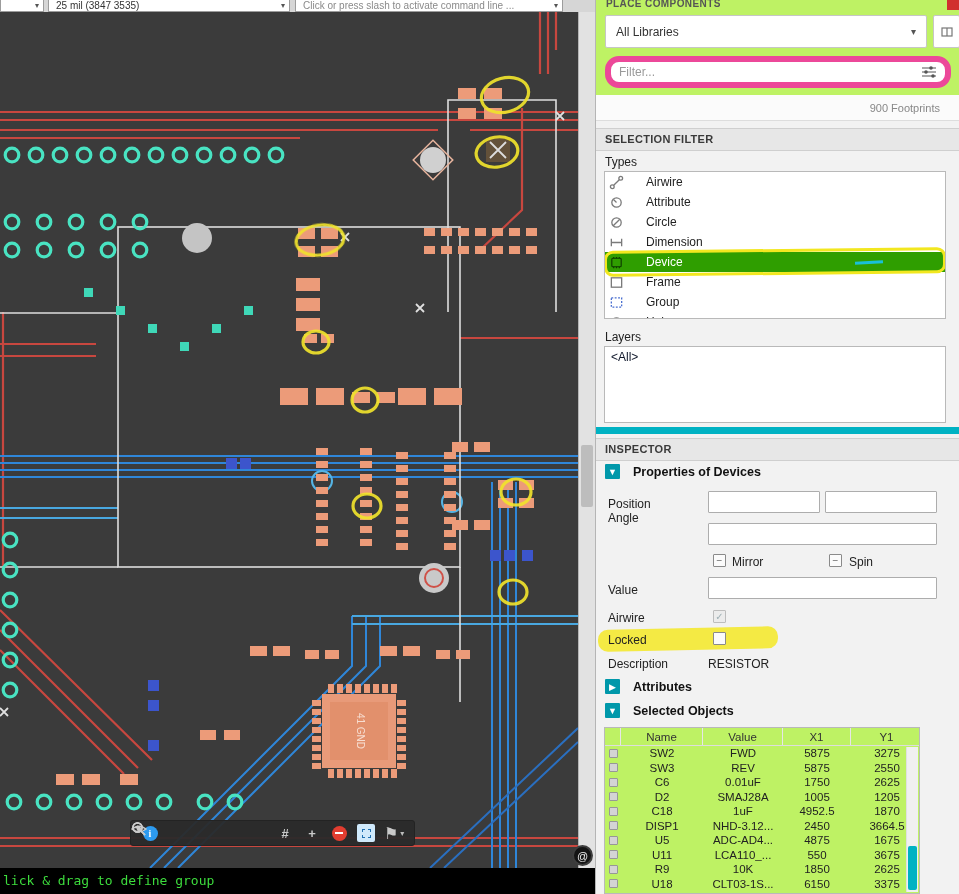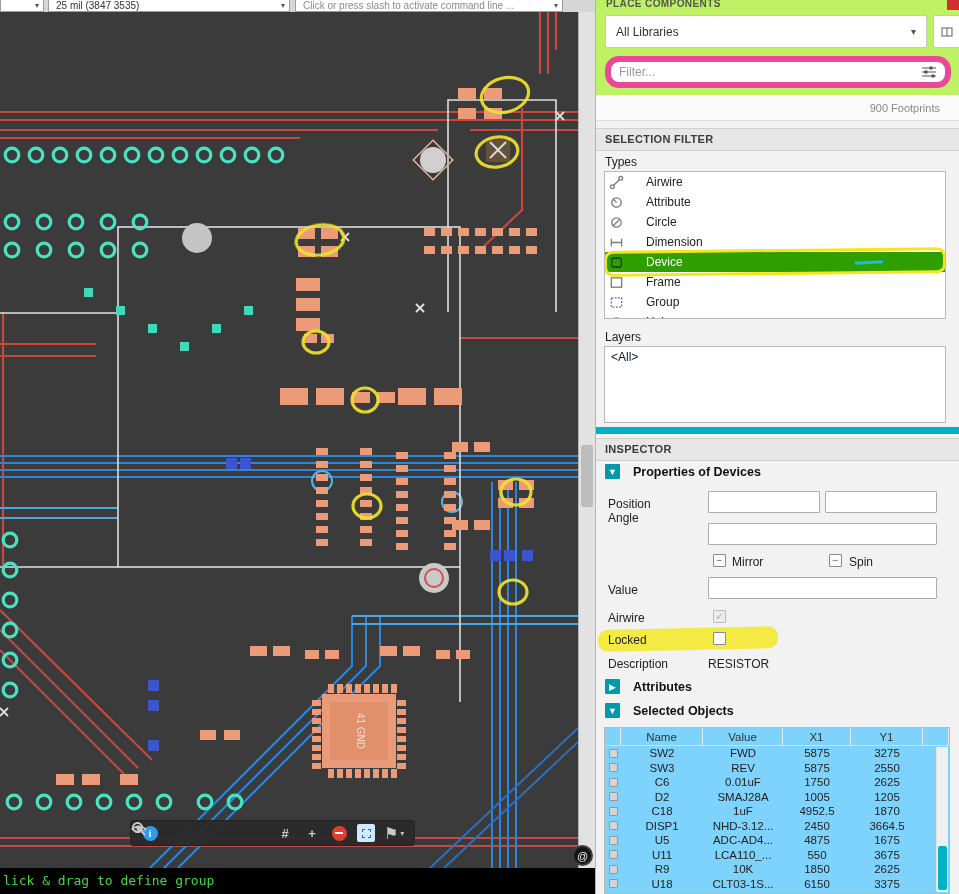--- a/index.html
+++ b/index.html
@@ -70,21 +70,21 @@
   .chk{position:absolute;width:13px;height:13px;background:#fbfbfb;border:1px solid #8a8a8a;border-radius:1px;
           display:flex;align-items:center;justify-content:center;font-size:10px;color:#666;z-index:2}
   .chk.ind::after{content:"\2212"}
   .chk.dis{background:#ececec;border-color:#bdbdbd;color:#9fb0b5}
   .chk.dis::after{content:"\2713"}
   .locked-highlight{position:absolute;left:2px;top:628px;width:180px;height:22px;background:#f4e81d;opacity:.82;
           border-radius:10px;transform:rotate(-1.2deg);z-index:1}
   .zlbl{z-index:2}
 
   
-  .tbl{position:absolute;left:8px;top:727px;width:346px;height:167px;background:#7dd3fc;border:1px solid #b9b9b9;overflow:hidden}
+  .tbl{position:absolute;left:8px;top:727px;width:316px;height:167px;background:#bef264;border:1px solid #b9b9b9;overflow:hidden}
   .tbl-head{display:grid;grid-template-columns:16px 82px 80px 68px 72px 1fr;height:18px;border-bottom:1px solid #ddd}
   .tbl-head div{font-size:11.5px;color:#333;display:flex;align-items:center;justify-content:center;border-right:1px solid #e6e6e6;overflow:hidden}
   .tbl-row{display:grid;grid-template-columns:16px 82px 80px 68px 72px 1fr;height:14.5px}
   .tbl-row div{font-size:11.5px;color:#222;display:flex;align-items:center;justify-content:center;overflow:hidden;white-space:nowrap}
   .cube{width:9px;height:9px;background:#d4d4d4;border:1px solid #979797;border-radius:1px}
   .tbl-scroll{position:absolute;right:1px;top:19px;bottom:1px;width:12px;background:#f0f0f0;border-left:1px solid #e0e0e0}
   .tbl-thumb{position:absolute;left:1px;bottom:2px;width:9px;height:44px;background:#00b2c3;border-radius:2px}
 </style>
 </head>
 <body>

